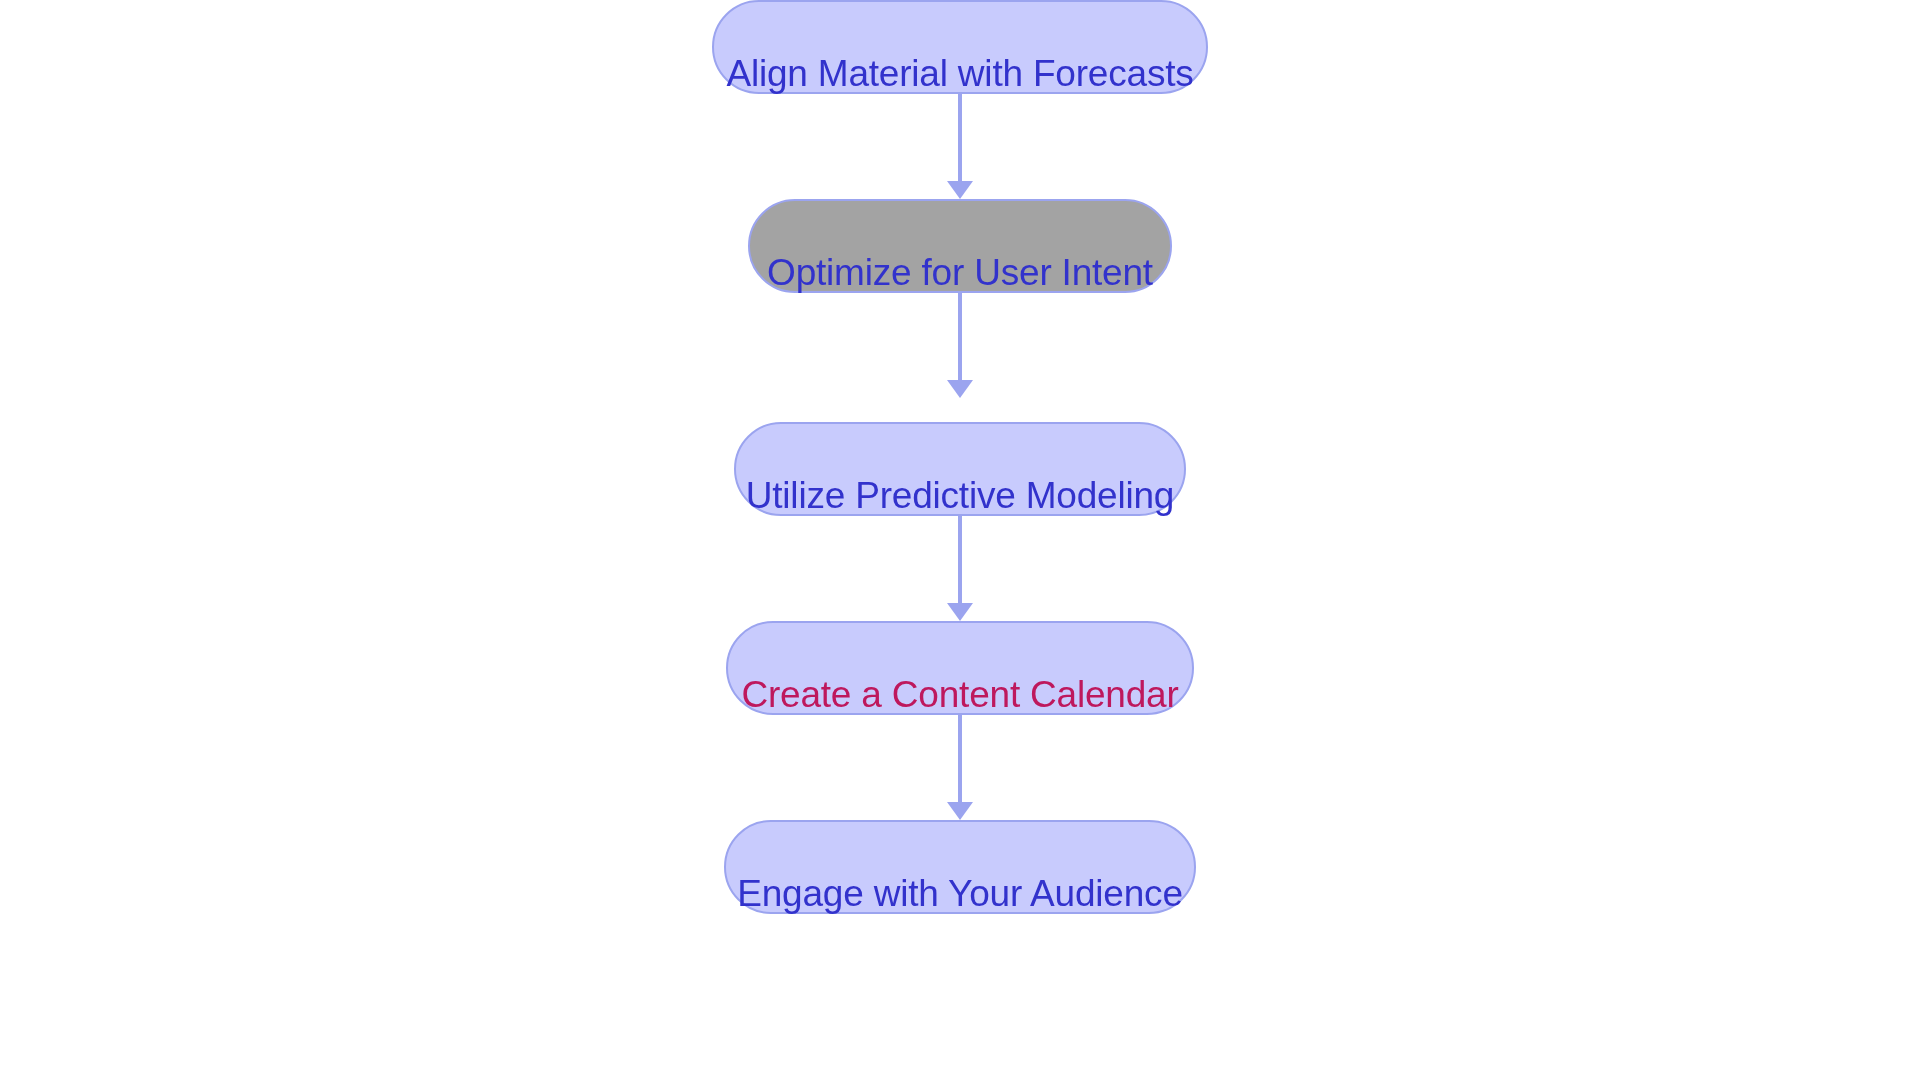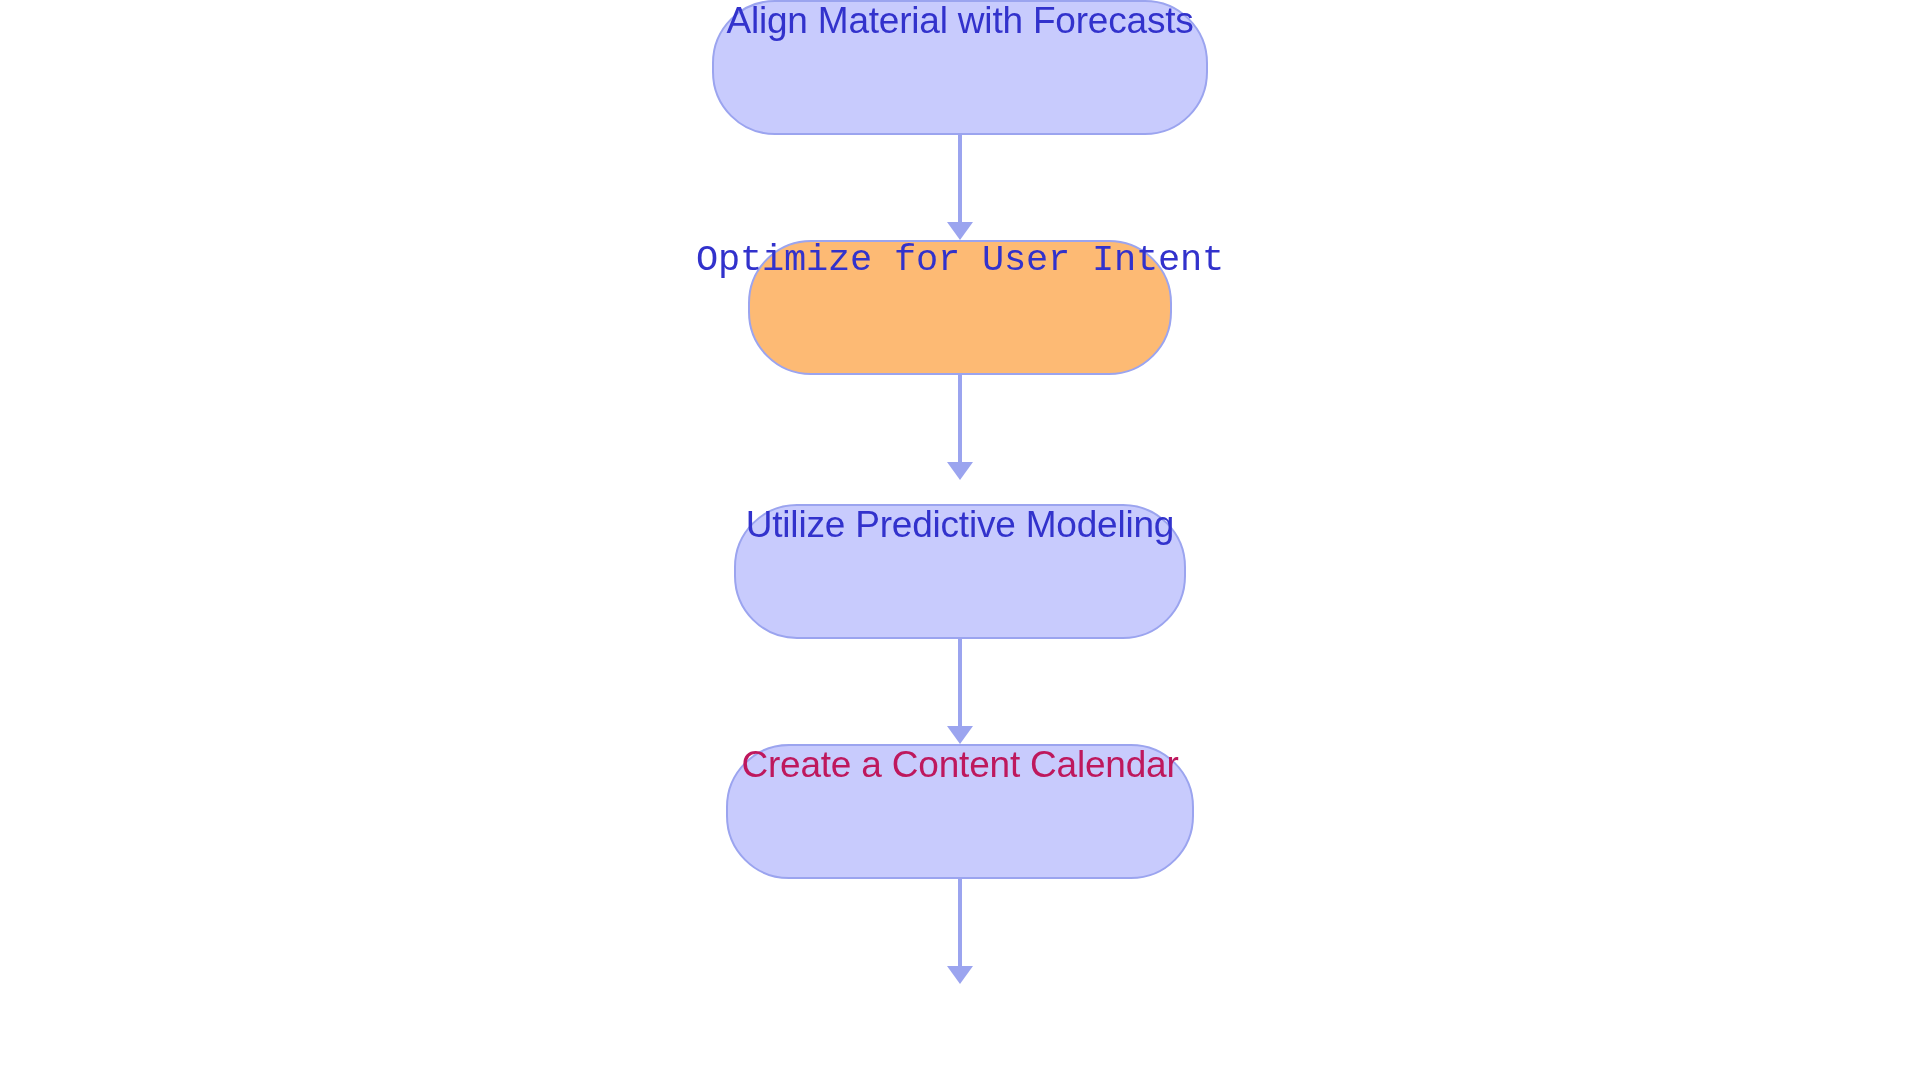--- a/index.html
+++ b/index.html
@@ -27,24 +27,24 @@
     top: 0;
     width: 1920px;
     height: 1083px;
     display: flex;
     flex-direction: column;
     align-items: center;
   }
 
   .node {
     box-sizing: border-box;
-    height: 135px;
+    height: 94px;
     border-radius: 63px;
     display: flex;
-    align-items: flex-start;
+    align-items: flex-end;
     justify-content: center;
     padding: 0 54px;
     white-space: nowrap;
     flex: none;
   }
 
   .node-label {
     font-size: 37px;
     font-weight: 400;
     letter-spacing: -0.2px;
@@ -86,21 +86,21 @@
 
     <div class="node" style="background: rgb(200, 203, 253); border: 2px solid rgb(155, 164, 239); color: rgb(50, 50, 204); width: 496px;">
       <span class="node-label">Align Material with Forecasts</span>
     </div>
 
     <div class="connector">
       <div class="stem" style="background: rgb(155, 164, 239);"></div>
       <div class="head" style="border-top: 18px solid rgb(155, 164, 239);"></div>
     </div>
 
-    <div class="node" style="background: #fdba74; border: 2px solid rgb(155, 164, 239); color: rgb(50, 50, 204); width: 424px; font-family: Liberation Mono, monospace;">
+    <div class="node" style="background: #a3a3a3; border: 2px solid rgb(155, 164, 239); color: rgb(50, 50, 204); width: 424px;">
       <span class="node-label">Optimize for User Intent</span>
     </div>
 
     <div class="connector">
       <div class="stem" style="background: rgb(155, 164, 239);"></div>
       <div class="head" style="border-top: 18px solid rgb(155, 164, 239);"></div>
     </div>
 
     <div class="node" style="background: rgb(200, 203, 253); border: 2px solid rgb(155, 164, 239); color: rgb(50, 50, 204); width: 452px; margin-top: 24px;">
       <span class="node-label">Utilize Predictive Modeling</span>
@@ -113,15 +113,18 @@
 
     <div class="node" style="background: rgb(200, 203, 253); border: 2px solid rgb(155, 164, 239); color: #be185d; width: 468px;">
       <span class="node-label">Create a Content Calendar</span>
     </div>
 
     <div class="connector">
       <div class="stem" style="background: rgb(155, 164, 239);"></div>
       <div class="head" style="border-top: 18px solid rgb(155, 164, 239);"></div>
     </div>
 
+    <div class="node" style="background: rgb(200, 203, 253); border: 2px solid rgb(155, 164, 239); color: rgb(50, 50, 204); width: 472px;">
+      <span class="node-label">Engage with Your Audience</span>
+    </div>
 
   </div>
 </div>
 
 </body></html>

